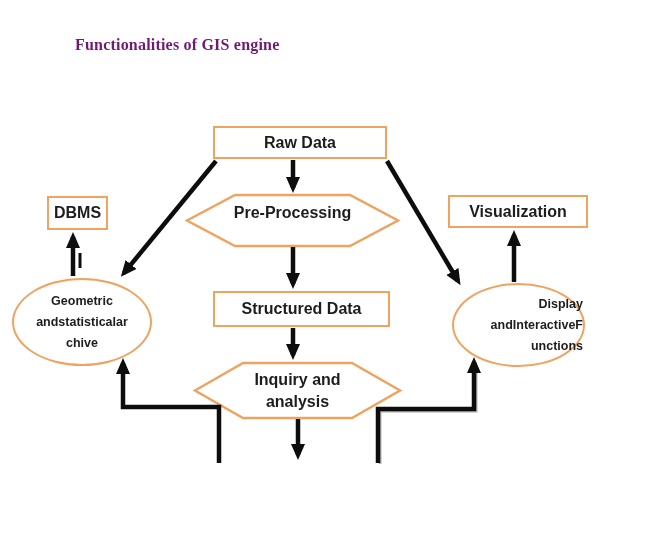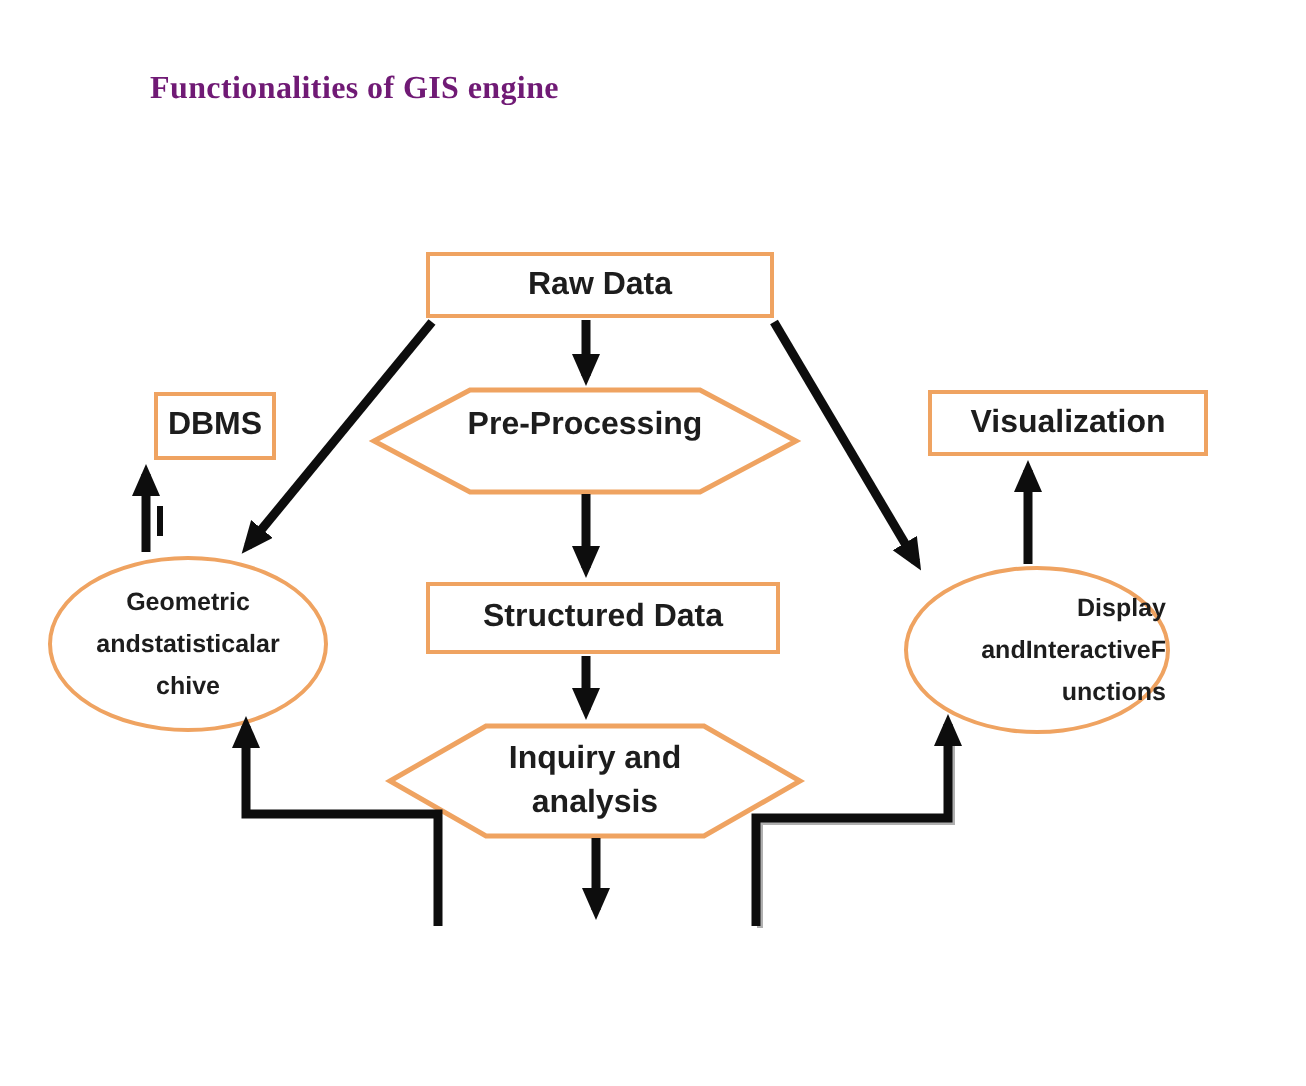--- a/index.html
+++ b/index.html
@@ -34,25 +34,25 @@
 <body>
 
 <div class="canvas">
 
   <div class="title">Functionalities of GIS engine</div>
 
   <div class="node rect-node" style="left:213px; top:126px; width:174px; height:33px;">
     <span>Raw Data</span>
   </div>
 
-  <div class="node rect-node" style="left:47px; top:196px; width:61px; height:34px;margin-left:30px;">
+  <div class="node rect-node" style="left:47px; top:196px; width:61px; height:34px;">
     <span>DBMS</span>
   </div>
 
-  <div class="node rect-node" style="left:464px; top:195px; width:140px; height:33px;">
+  <div class="node rect-node" style="left:448px; top:195px; width:140px; height:33px;">
     <span>Visualization</span>
   </div>
 
   <div class="node rect-node" style="left:213px; top:291px; width:177px; height:36px;">
     <span>Structured Data</span>
   </div>
 
 
   <div class="node hex-node" style="left:187px; top:195px; width:211px; height:51px;">
     <svg width="211" height="51">
@@ -66,21 +66,21 @@
   <div class="node hex-node" style="left:195px; top:363px; width:205px; height:55px;">
     <svg width="205" height="55">
       <polygon points="0,27.5 48,0 157,0 205,27.5 157,55 48,55" fill="#ffffff" stroke="#efa361" stroke-width="2.5"></polygon>
     </svg>
     <div class="hex-label">
       <span class="ellipse-line">Inquiry and</span>
       <span class="ellipse-line">analysis</span>
     </div>
   </div>
 
-  <div class="node ellipse-node" style="left:24px; top:278px; width:140px; height:88px;">
+  <div class="node ellipse-node" style="left:12px; top:278px; width:140px; height:88px;">
     <span class="ellipse-line">Geometric</span>
     <span class="ellipse-line">andstatisticalar</span>
     <span class="ellipse-line">chive</span>
   </div>
 
   <div class="node ellipse-node" style="left:452px; top:283px; width:133px; height:84px;align-items:flex-end;">
     <span class="ellipse-line">Display</span>
     <span class="ellipse-line">andInteractiveF</span>
     <span class="ellipse-line">unctions</span>
   </div>

